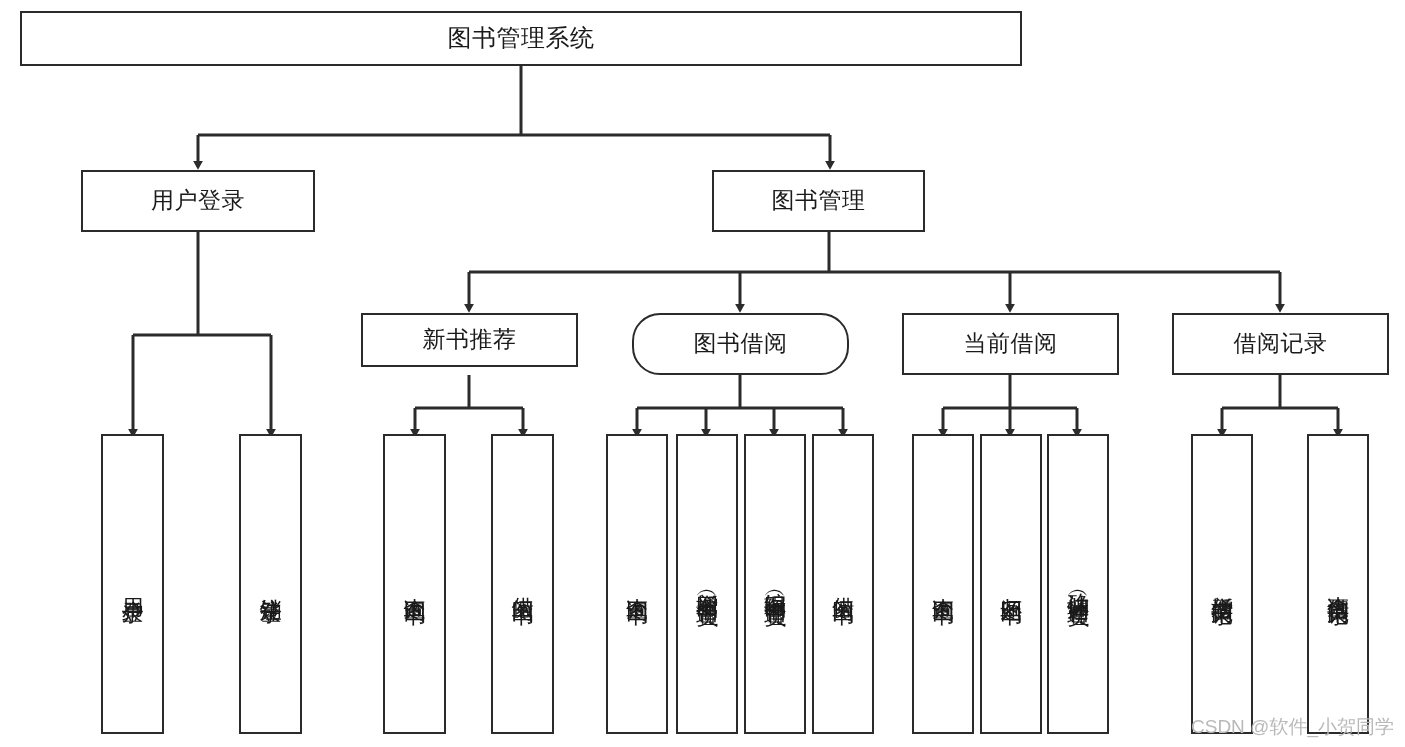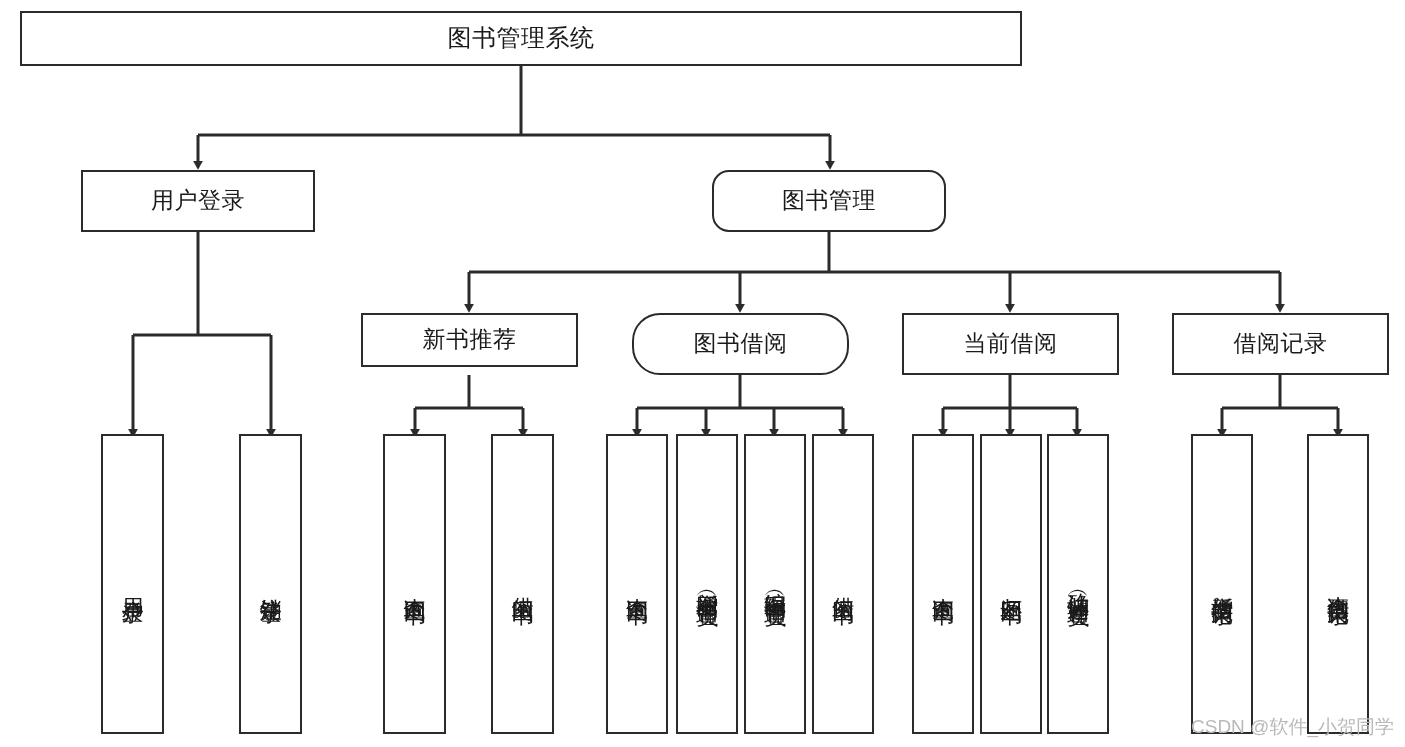--- a/index.html
+++ b/index.html
@@ -128,21 +128,21 @@
   </svg>
 
   <div class="node horizontal root" style="left:20px; top:11px; width:1002px; height:55px;">
     <span class="node-label">图书管理系统</span>
   </div>
 
   <div class="node horizontal" style="left:81px; top:170px; width:234px; height:62px;">
     <span class="node-label">用户登录</span>
   </div>
 
-  <div class="node horizontal" style="left:712px; top:170px; width:234px; height:62px;border-radius:17px;">
+  <div class="node horizontal" style="left:712px; top:170px; width:213px; height:62px;">
     <span class="node-label">图书管理</span>
   </div>
 
   <div class="node horizontal" style="left:361px; top:313px; width:217px; height:54px;">
     <span class="node-label">新书推荐</span>
   </div>
 
   <div class="node horizontal" style="left:632px; top:313px; width:217px; height:62px;border-radius:28px;">
     <span class="node-label">图书借阅</span>
   </div>

